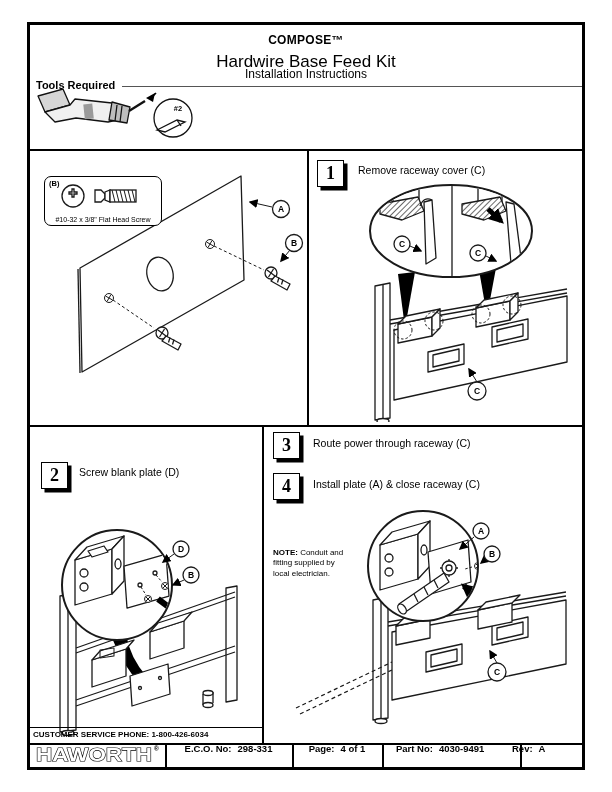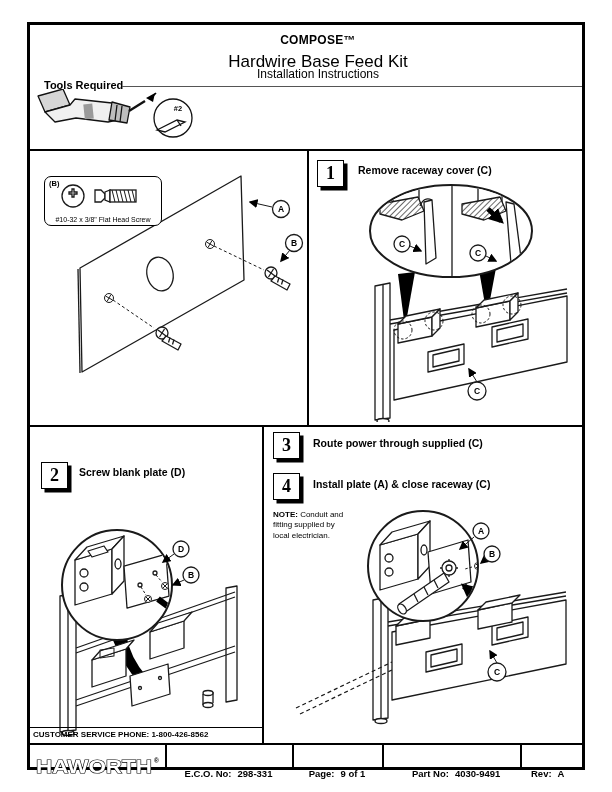--- a/index.html
+++ b/index.html
@@ -4,39 +4,39 @@
 <style>
   html,body{margin:0;padding:0;background:#fff;}
   body{width:612px;height:792px;position:relative;overflow:hidden;
        font-family:"Liberation Sans",sans-serif;color:#000;}
   .abs{position:absolute;}
   .frame{position:absolute;left:27px;top:22px;width:558px;height:748px;
          border:3px solid #000;box-sizing:border-box;background:#fff;}
   .hline{position:absolute;height:2px;background:#000;}
   .vline{position:absolute;width:2px;background:#000;}
   .thinline{position:absolute;height:1px;background:#555;}
-  .center{left:0;width:552px;text-align:center;padding-left:12px;}
+  .center{left:0;width:552px;text-align:center;}
   .title{font-weight:bold;font-size:12px;letter-spacing:.3px;}
   .subtitle{font-weight:normal;font-size:17px;}
   .instr{font-size:12px;}
-  .sec-head{font-weight:bold;font-size:11px;margin-left:8px;}
+  .sec-head{font-weight:bold;font-size:11px;}
   .step-box{position:absolute;width:25px;height:25px;background:#fff;
             border:1.6px solid #000;box-shadow:3.5px 3.5px 0 #000;
             display:flex;align-items:center;justify-content:center;
             font-family:"Liberation Serif",serif;font-weight:bold;font-size:18px;}
-  .step-label{position:absolute;font-weight:bold;font-size:10.5px;white-space:nowrap;}
-  .note{position:absolute;font-size:8px;line-height:1.3;width:82px;}
+  .step-label{position:absolute;font-weight:normal;font-size:10.5px;white-space:nowrap;}
+  .note{position:absolute;font-size:8px;line-height:1.3;width:82px;margin-top:38px;}
   .note b{font-size:8px;}
   .note span{white-space:pre-line;}
   .phone{position:absolute;font-weight:bold;font-size:8px;white-space:nowrap;}
   .screw-box{position:absolute;left:14px;top:151px;width:118px;height:50px;
              border:1.6px solid #000;border-radius:7px;background:#fff;box-sizing:border-box;}
   .screw-tag{position:absolute;left:4px;top:2px;font-size:7.5px;font-weight:bold;}
   .screw-spec{position:absolute;left:0;bottom:2px;width:100%;text-align:center;font-size:7px;}
-  .fcell{position:absolute;top:718px;height:36px;display:flex;align-items:flex-end;
+  .fcell{position:absolute;top:718px;height:36px;display:flex;align-items:flex-start;
          font-weight:bold;font-size:9.5px;white-space:nowrap;border-radius:6px;}
   .fcell .gap{display:inline-block;width:6px;}
   svg text.co{font-family:"Liberation Sans",sans-serif;font-size:8.5px;font-weight:bold;
               fill:#000;text-anchor:middle;stroke:none;}
   svg text.bit{font-family:"Liberation Sans",sans-serif;font-size:7.5px;font-weight:bold;
                fill:#000;text-anchor:middle;stroke:none;}
 </style>
 </head>
 <body>
 
@@ -363,34 +363,34 @@
     <clipPath id="clipC4">
         <circle cx="423" cy="566" r="54"></circle>
       </clipPath>
     <text class="co" x="481" y="534">A</text>
     <text class="co" x="492" y="557">B</text>
     <text class="co" x="497" y="675">C</text>
   </svg>
   <div class="step-box" style="left:243px;top:407px">
       <span>3</span>
     </div>
-  <div class="step-label" style="left:283px;top:412px">Route power through supplied (C)</div>
+  <div class="step-label" style="left:283px;top:412px">Route power through raceway (C)</div>
   <div class="step-box" style="left:243px;top:448px">
       <span>4</span>
     </div>
   <div class="step-label" style="left:283px;top:453px">Install plate (A) &amp; close raceway (C)</div>
   <div class="note" style="left:243px;top:485px">
     <b>NOTE:</b>
     <span>Conduit and
 fitting supplied by
 local electrician.</span>
   </div>
 
   <div class="thinline" style="left:0;top:702px;width:232px;background:#000"></div>
-  <div class="phone" style="left:3px;top:705px">CUSTOMER SERVICE PHONE: 1-800-426-8562</div>
+  <div class="phone" style="left:3px;top:705px">CUSTOMER SERVICE PHONE: 1-800-426-6034</div>
 
   <div class="hline" style="left:0;top:718px;width:552px"></div>
   <div class="vline" style="left:135px;top:718px;height:24px"></div>
   <div class="vline" style="left:262px;top:718px;height:24px"></div>
   <div class="vline" style="left:352px;top:718px;height:24px"></div>
   <div class="vline" style="left:490px;top:718px;height:24px"></div>
 
   <div class="fcell" style="left:0;width:135px;justify-content:flex-start;padding-left:4px;box-sizing:border-box">
     <svg width="128" height="24" viewBox="0 0 128 24">
       <text x="2" y="18" font-family="Liberation Sans, sans-serif" font-size="19" font-weight="bold" fill="#fff" stroke="#000" stroke-width="1.1" paint-order="stroke" textLength="116" lengthAdjust="spacingAndGlyphs">HAWORTH</text>
@@ -398,26 +398,26 @@
     </svg>
   </div>
   <div class="fcell" style="left:135px;width:127px;justify-content:center">
     <span>E.C.O. No:</span>
       <span class="gap"></span>
     <span>298-331</span>
   </div>
   <div class="fcell" style="left:262px;width:90px;justify-content:center">
     <span>Page:</span>
       <span class="gap"></span>
-    <span>9 of 1</span>
-  </div>
-  <div class="fcell" style="left:372px;width:138px;padding-left:10px;box-sizing:border-box">
+    <span>4 of 1</span>
+  </div>
+  <div class="fcell" style="left:356px;width:138px;padding-left:10px;box-sizing:border-box">
     <span>Part No:</span>
       <span class="gap"></span>
     <span>4030-9491</span>
   </div>
-  <div class="fcell" style="left:501px;width:62px;padding-left:0;box-sizing:border-box">
+  <div class="fcell" style="left:482px;width:62px;padding-left:0;box-sizing:border-box">
     <span>Rev:</span>
       <span class="gap"></span>
     <span>A</span>
   </div>
 
 </div>
 
 </body></html>

